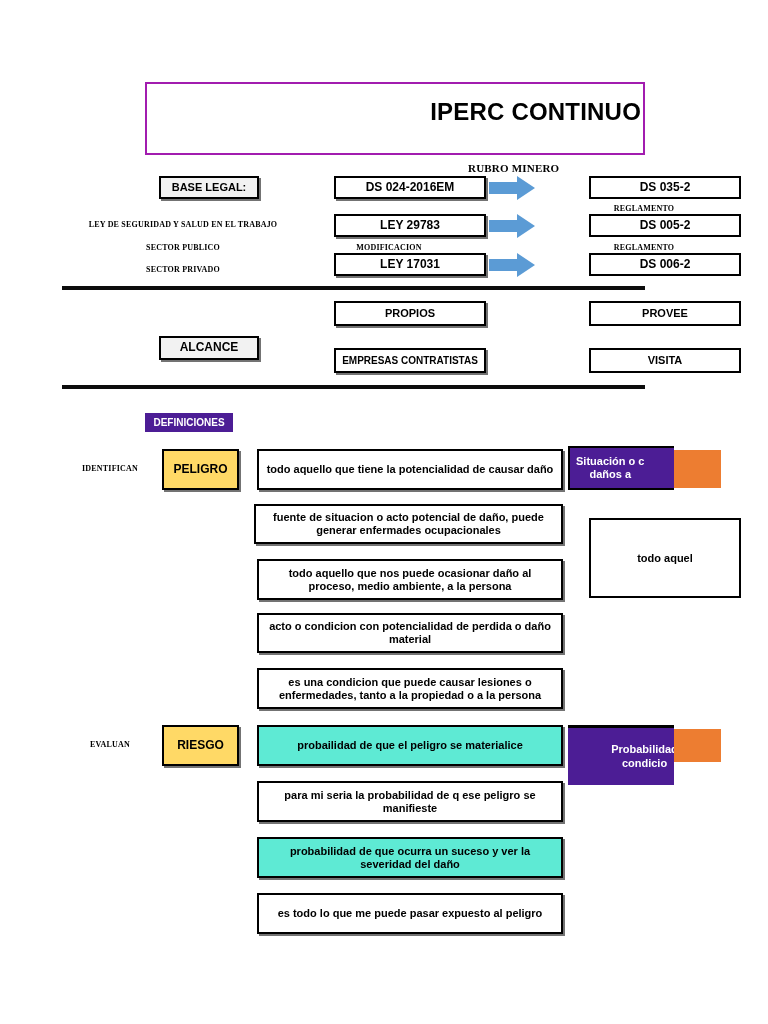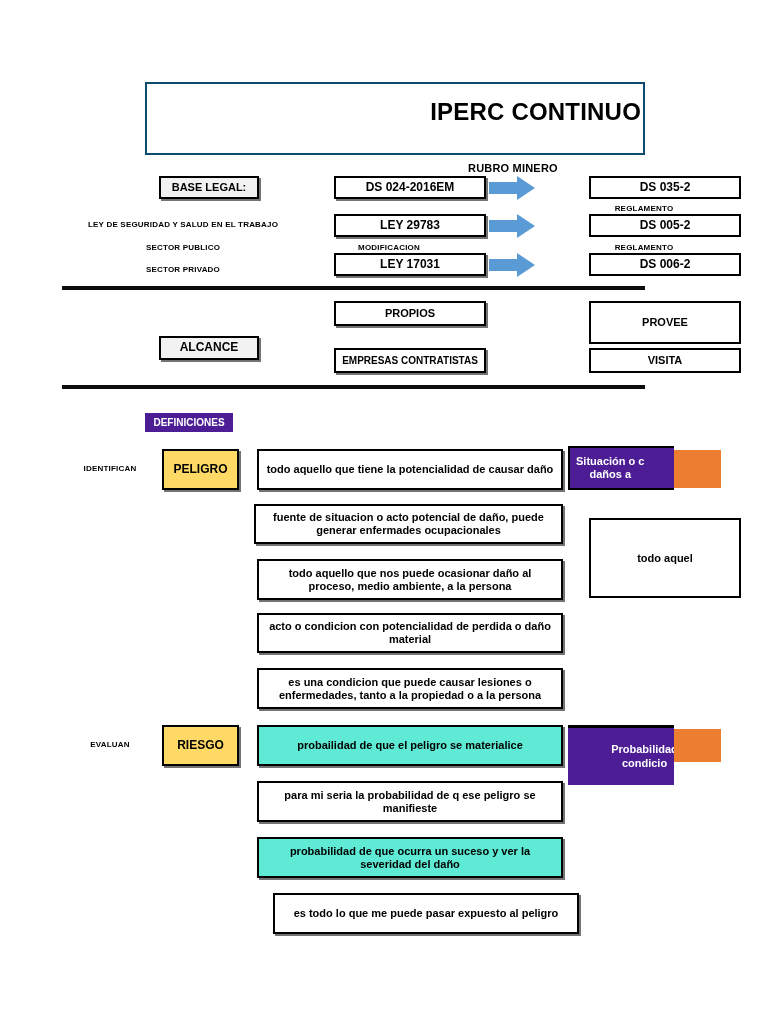--- a/index.html
+++ b/index.html
@@ -22,21 +22,21 @@
     position: absolute;
     box-sizing: border-box;
   }
 
   
   #header-box {
     left: 145px;
     top: 82px;
     width: 500px;
     height: 73px;
-    border: 2px solid #0c4a6e;
+    border: 2px solid #a21caf;
     background: #fff;
     overflow: hidden;
   }
   #header-title {
     position: absolute;
     right: 2px;
     top: 14px;
     font-size: 24px;
     font-weight: bold;
     letter-spacing: .2px;
@@ -65,20 +65,21 @@
 
   
   .caption {
     position: absolute;
     font-size: 8px;
     font-weight: bold;
     letter-spacing: .2px;
     white-space: nowrap;
     text-align: center;
     color: #000;
+    font-family: Liberation Serif, serif;
   }
 
   
   .box {
     position: absolute;
     box-sizing: border-box;
     border: 2px solid #000;
     background: #ffffff;
     display: flex;
     align-items: center;
@@ -170,21 +171,21 @@
 <div class="box white shadow t12 clip-right" style="left:568px; top:214px; width:152px; height:23px;">DS 005-2</div>
 <div class="caption" style="left:568px; top:243px; width:152px;">REGLAMENTO</div>
 <div class="box white shadow t12 clip-right" style="left:568px; top:253px; width:152px; height:23px;">DS 006-2</div>
 
 <div class="rule" id="rule-1"></div>
 
 <div class="box grey shadow t12" style="left:138px; top:336px; width:100px; height:24px;">ALCANCE</div>
 
 <div class="box white shadow t11" style="left:313px; top:301px; width:152px; height:25px;">PROPIOS</div>
 <div class="box white shadow t9" style="left:313px; top:348px; width:152px; height:25px;">EMPRESAS CONTRATISTAS</div>
-<div class="box white shadow t11 clip-right" style="left:568px; top:301px; width:152px; height:43px;">PROVEE</div>
+<div class="box white shadow t11 clip-right" style="left:568px; top:301px; width:152px; height:25px;">PROVEE</div>
 <div class="box white shadow t11 clip-right" style="left:568px; top:348px; width:152px; height:25px;">VISITA</div>
 
 <div class="rule" id="rule-2"></div>
 
 <div class="badge-orange t10" style="left:145px; top:413px; width:88px; height:19px;">DEFINICIONES</div>
 
 <div class="caption" style="left:75px; top:464px; width:70px;">IDENTIFICAN</div>
 
 <div class="box yellow shadow t12" style="left:141px; top:449px; width:77px; height:41px;">PELIGRO</div>
 
@@ -201,18 +202,18 @@
 
 <div class="box white shadow t11 clip-right" style="left:568px; top:518px; width:152px; height:80px; padding:0 6px;">todo aquel</div>
 
 <div class="caption" style="left:75px; top:740px; width:70px;">EVALUAN</div>
 
 <div class="box yellow shadow t12" style="left:141px; top:725px; width:77px; height:41px;">RIESGO</div>
 
 <div class="box blue shadow t11" style="left:236px; top:725px; width:306px; height:41px; padding:0 6px;">probailidad de que el peligro se materialice</div>
 <div class="box white shadow t11" style="left:236px; top:781px; width:306px; height:41px; padding:0 6px;">para mi seria la probabilidad de q ese peligro se manifieste</div>
 <div class="box blue shadow t11" style="left:236px; top:837px; width:306px; height:41px; padding:0 6px;">probabilidad de que ocurra un suceso y ver la severidad del daño</div>
-<div class="box white shadow t11" style="left:252px; top:893px; width:306px; height:41px; padding:0 6px;">es todo lo que me puede pasar expuesto al peligro</div>
+<div class="box white shadow t11" style="left:236px; top:893px; width:306px; height:41px; padding:0 6px;">es todo lo que me puede pasar expuesto al peligro</div>
 
 <div class="node" style="left:568px; top:729px; width:153px; height:33px; background:#ED7D31;"></div>
 <div class="badge-orange t11 clip-right" style="left:568px; top:725px; width:153px; height:60px; border-top:3px solid #000;
             white-space:pre-line; text-align:center; clip-path: inset(0 47px 0 0);">Probabilidad
 condicio</div>
 
 </body></html>

